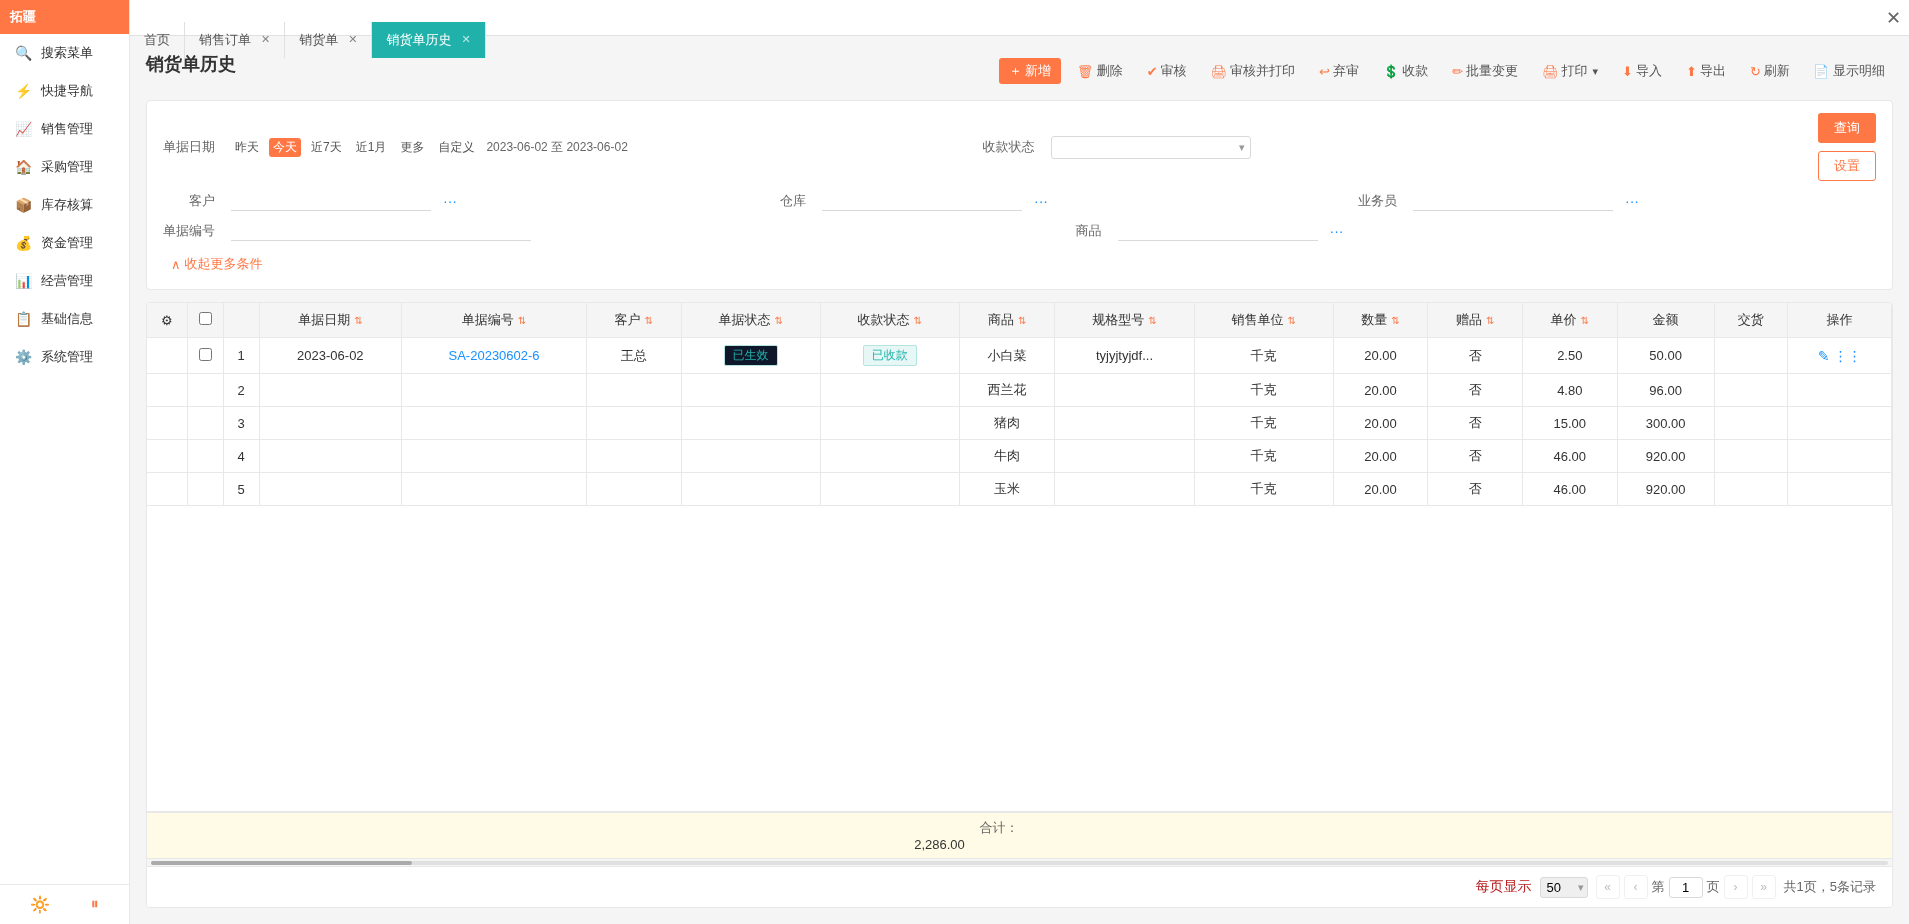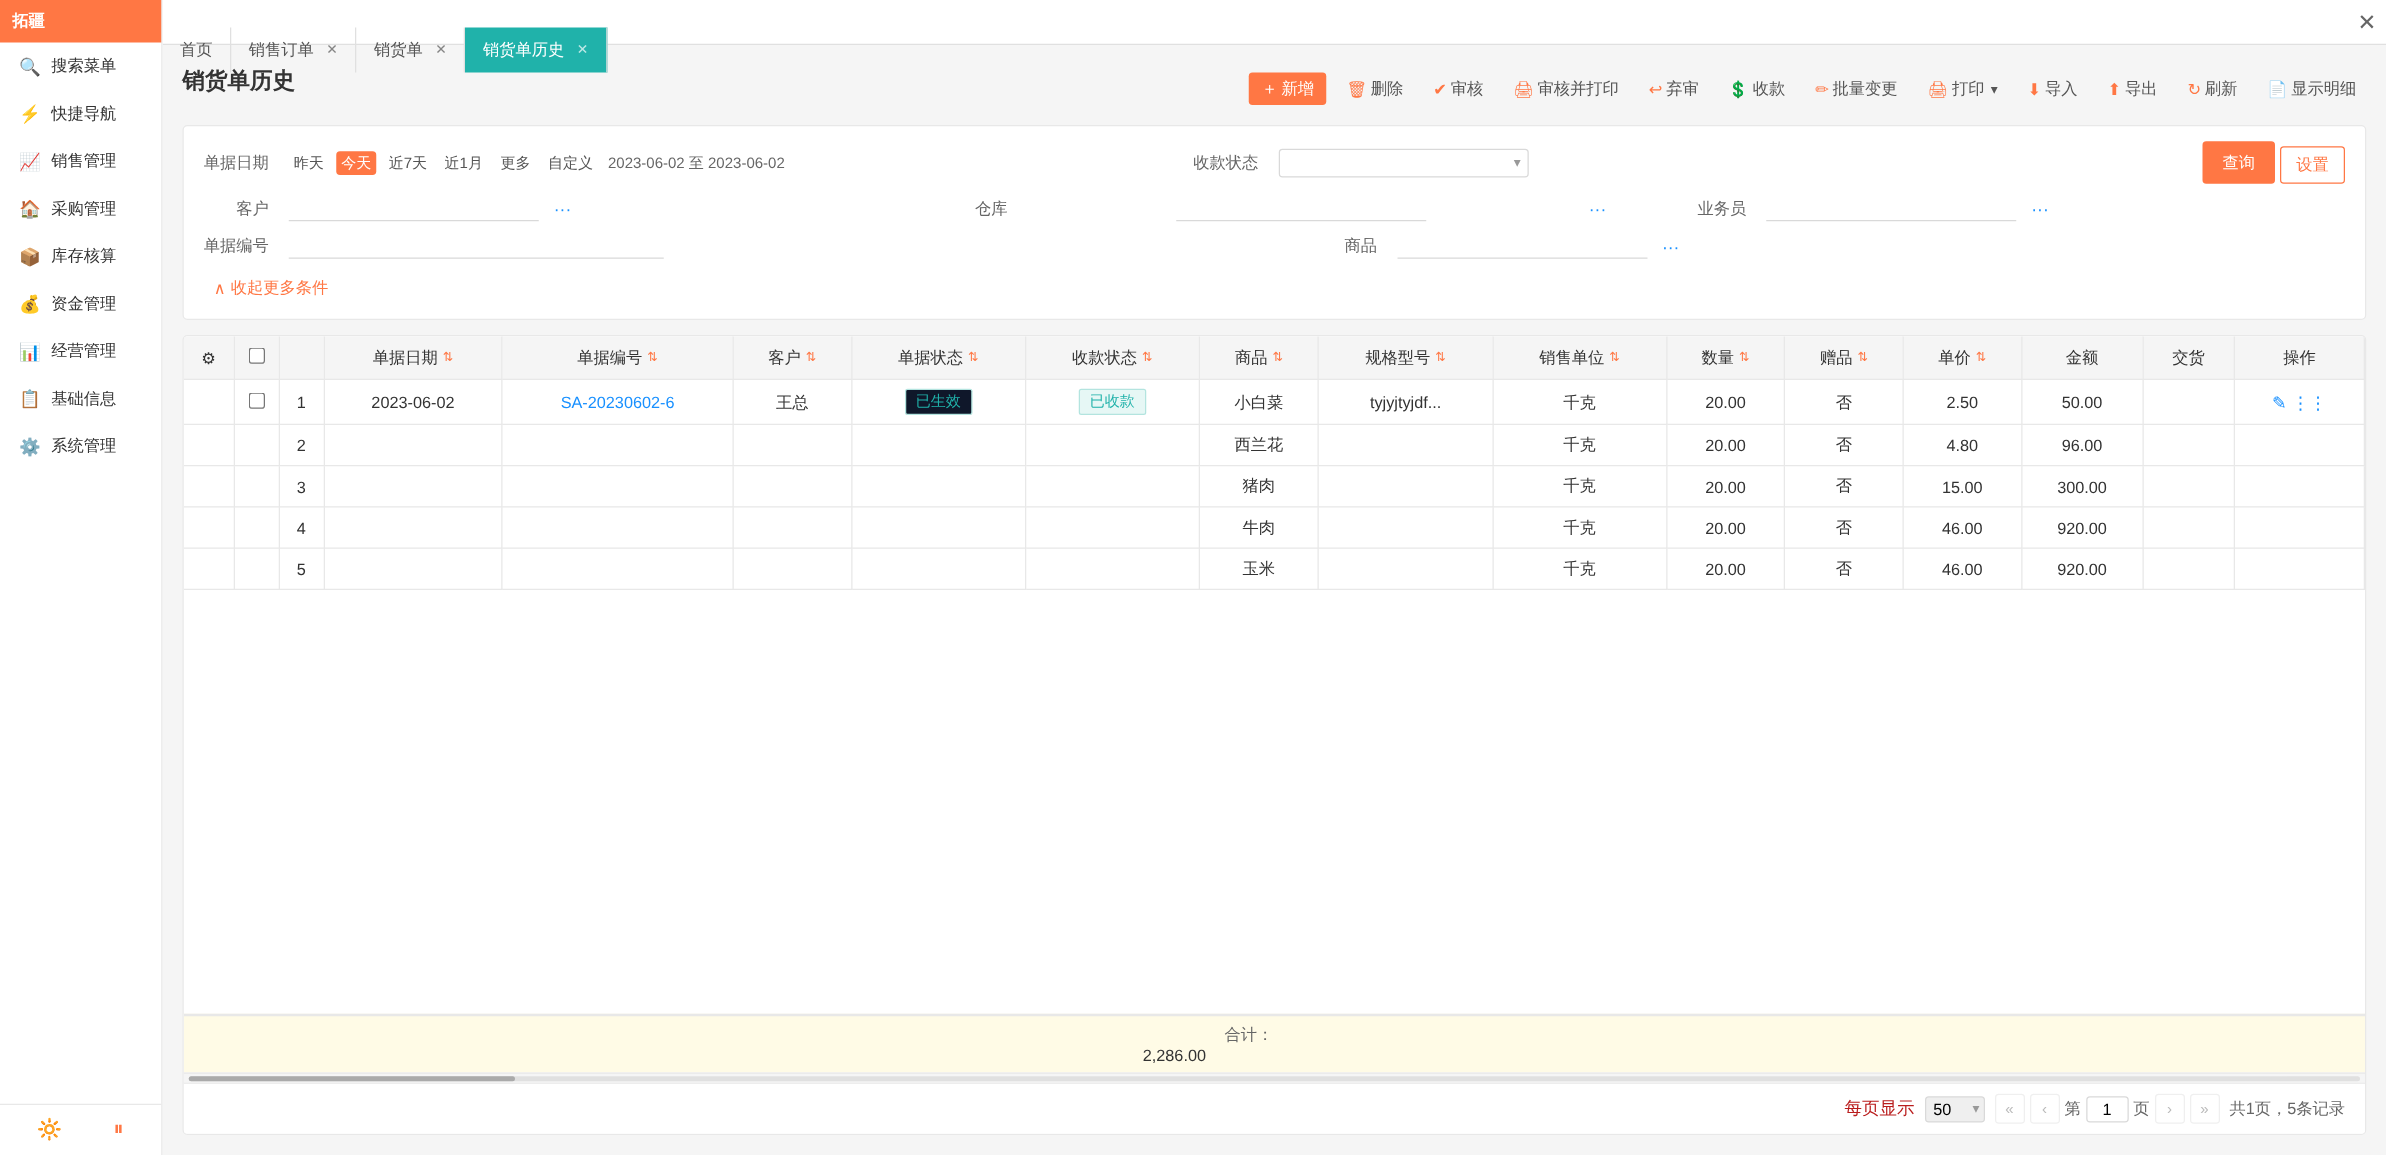--- a/index.html
+++ b/index.html
@@ -247,33 +247,33 @@
           <span class="date-range">2023-06-02 至 2023-06-02</span>
         </div>
         <div class="filter-group">
           <span class="filter-label">收款状态</span>
           <div class="filter-select-wrap">
             <select class="filter-select">
               <option></option>
             </select>
           </div>
         </div>
-        <div style="display:flex; flex-direction:row; gap:4px; margin-left:16px;">
+        <div style="display:flex; flex-direction:column; gap:4px; margin-left:16px;">
           <button class="query-btn">查询</button>
           <button class="settings-btn">设置</button>
         </div>
       </div>
 
       <div class="filter-row">
         <div class="filter-group">
           <span class="filter-label">客户</span>
           <input class="filter-input" style="width: 200px;">
           <span class="dots-btn">···</span>
         </div>
-        <div class="filter-group" style="margin-left:60px;justify-content:space-between;">
+        <div class="filter-group" style="margin-left:60px;">
           <span class="filter-label">仓库</span>
           <input class="filter-input" style="width: 200px;">
           <span class="dots-btn">···</span>
         </div>
         <div class="filter-group" style="margin-left:60px;">
           <span class="filter-label">业务员</span>
           <input class="filter-input" style="width: 200px;">
           <span class="dots-btn">···</span>
         </div>
       </div>

